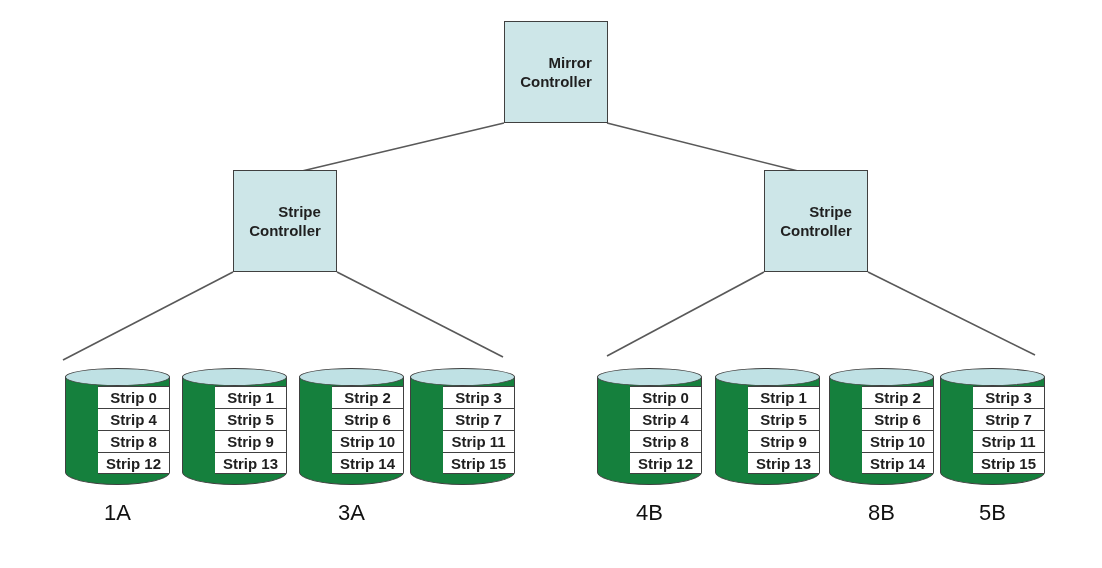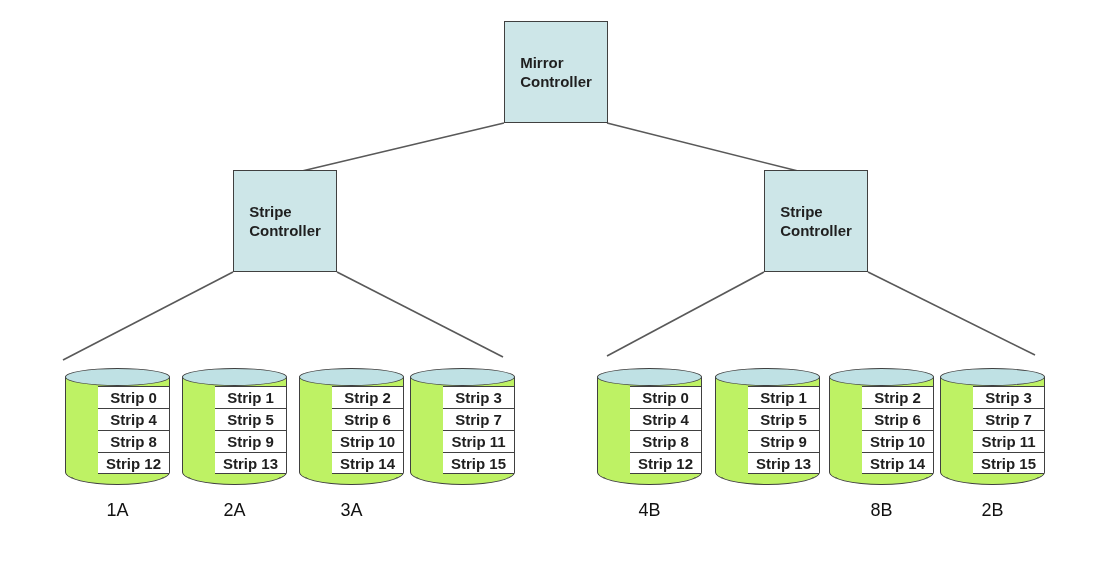--- a/index.html
+++ b/index.html
@@ -32,21 +32,21 @@
     stroke-width: 1.6;
   }
 
   .node {
     position: absolute;
     background: var(--box-fill);
     border: 1.6px solid var(--border);
     display: flex;
     align-items: center;
     justify-content: center;
-    text-align: left;
+    text-align: right;
     z-index: 2;
   }
   .node .node-label {
     font-size: 15px;
     font-weight: bold;
     line-height: 19px;
     white-space: pre-line;
   }
 
   .disk {
@@ -59,21 +59,21 @@
     position: absolute;
     top: 0; left: 0; right: 0;
     height: 18px;
     background: var(--ellipse-fill);
     border: 1.6px solid var(--border);
     border-radius: 50%;
     z-index: 2;
   }
   .disk-body {
     margin-top: 9px;
-    background: #bef264;
+    background: #15803d;
     border: 1.6px solid var(--border);
     border-top: none;
     border-radius: 0 0 52px 52px / 0 0 13px 13px;
     padding-top: 9px;
     padding-bottom: 10px;
     padding-left: 32px;
   }
   .strip-row {
     height: 22px;
     border-top: 1.6px solid var(--border);
@@ -85,21 +85,21 @@
     background: #ffffff;
   }
   .strip-row:last-child {
     border-bottom: 1.6px solid var(--border);
   }
   .disk-label {
     position: absolute;
     top: 132px;
     left: 0; right: 0;
     text-align: center;
-    font-size: 18px;
+    font-size: 22px;
     font-weight: normal;
     color: #111111;
   }
 </style>
 </head>
 <body>
 
 <div class="canvas">
 
   <svg class="connectors" viewBox="0 0 1102 568" xmlns="http://www.w3.org/2000/svg">
@@ -138,21 +138,20 @@
   </div>
 
   <div class="disk" style="left:182px;">
     <div class="disk-ellipse"></div>
     <div class="disk-body">
       <div class="strip-row">Strip 1</div>
       <div class="strip-row">Strip 5</div>
       <div class="strip-row">Strip 9</div>
       <div class="strip-row">Strip 13</div>
     </div>
-    <div class="disk-label">2A</div>
   </div>
 
   <div class="disk" style="left:299px;">
     <div class="disk-ellipse"></div>
     <div class="disk-body">
       <div class="strip-row">Strip 2</div>
       <div class="strip-row">Strip 6</div>
       <div class="strip-row">Strip 10</div>
       <div class="strip-row">Strip 14</div>
     </div>
@@ -202,16 +201,16 @@
   </div>
 
   <div class="disk" style="left:940px;">
     <div class="disk-ellipse"></div>
     <div class="disk-body">
       <div class="strip-row">Strip 3</div>
       <div class="strip-row">Strip 7</div>
       <div class="strip-row">Strip 11</div>
       <div class="strip-row">Strip 15</div>
     </div>
-    <div class="disk-label">2B</div>
+    <div class="disk-label">5B</div>
   </div>
 
 </div>
 
 </body></html>

